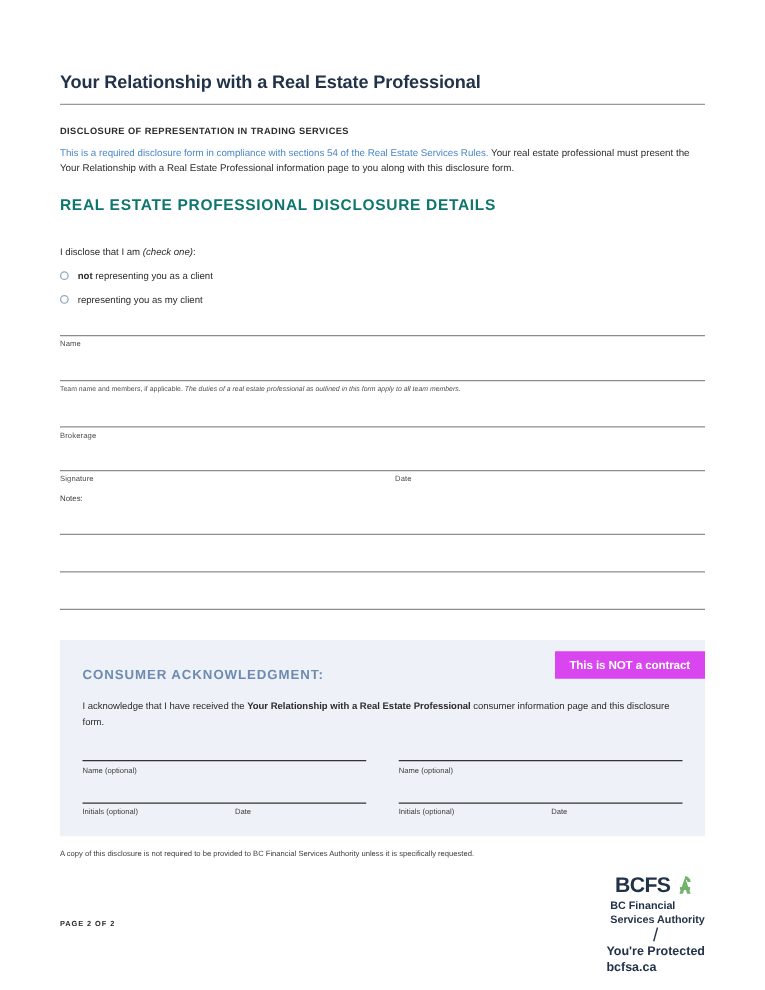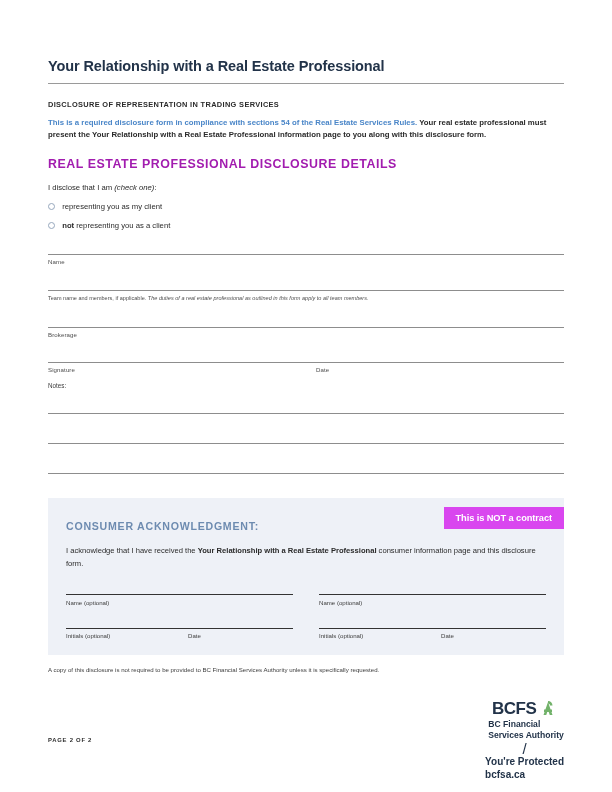--- a/index.html
+++ b/index.html
@@ -41,40 +41,40 @@
   
   .subhead {
     margin-top: 16px;
     font-size: 7.4px;
     font-weight: bold;
     letter-spacing: 0.35px;
     color: #2b2b2b;
   }
   .intro {
     font-size: 7.8px;
-    font-weight: bold;
+    font-weight: normal;
     line-height: 1.62;
     color: #2b2b2b;
   }
   .intro .lead {
     color: #4a86c8;
   }
 
   
   .section-head {
     margin-top: 15px;
     font-size: 12.4px;
     font-weight: bold;
     letter-spacing: 0.55px;
-    color: #a21caf;
+    color: #0f766e;
   }
 
   
   .disclose-line {
-    margin-top: 12px;
+    margin-top: 26px;
     font-size: 7.7px;
     color: #2b2b2b;
   }
   .disclose-line i { font-style: italic; }
 
   .radio-row {
     margin-top: 10px;
     display: flex;
     align-items: center;
     font-size: 7.7px;
@@ -252,26 +252,26 @@
   </p>
 
   <div class="section-head">REAL ESTATE PROFESSIONAL DISCLOSURE DETAILS</div>
 
   <div class="disclose-line">
     <span>I disclose that I am </span><i>(check one)</i><span>:</span>
   </div>
 
   <div class="radio-row">
     <span class="radio-dot"></span>
-    <span>representing you as my client</span>
+    <span><b>not</b><span> representing you as a client</span></span>
   </div>
 
   <div class="radio-row">
     <span class="radio-dot"></span>
-    <span><b>not</b><span> representing you as a client</span></span>
+    <span>representing you as my client</span>
   </div>
 
   <div class="field" style="margin-top:24px;">
     <div class="field-rule"></div>
     <div class="field-label">Name</div>
   </div>
 
   <div class="field" style="margin-top:25px;">
     <div class="field-rule"></div>
     <div class="field-note"><span>Team name and members, if applicable. </span><i>The duties of a real estate professional as outlined in this form apply to all team members.</i></div>

